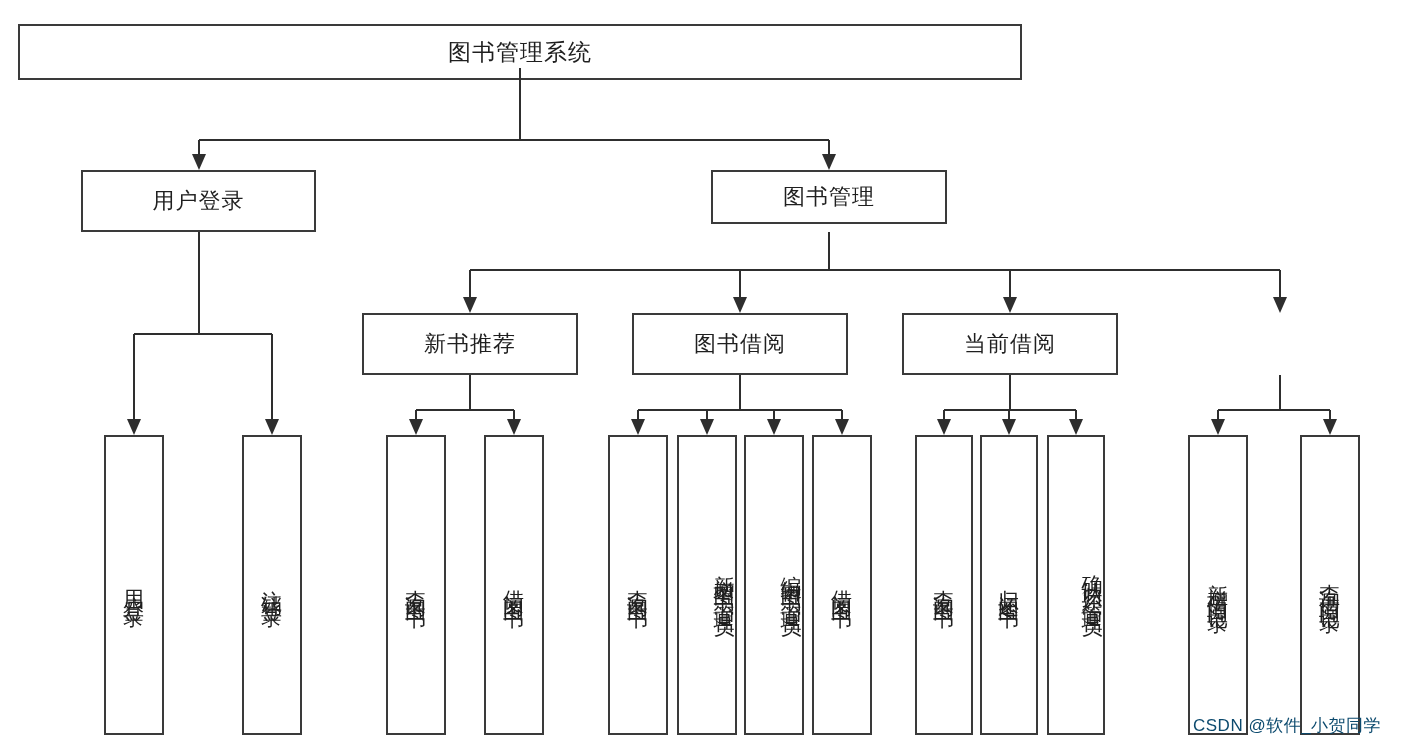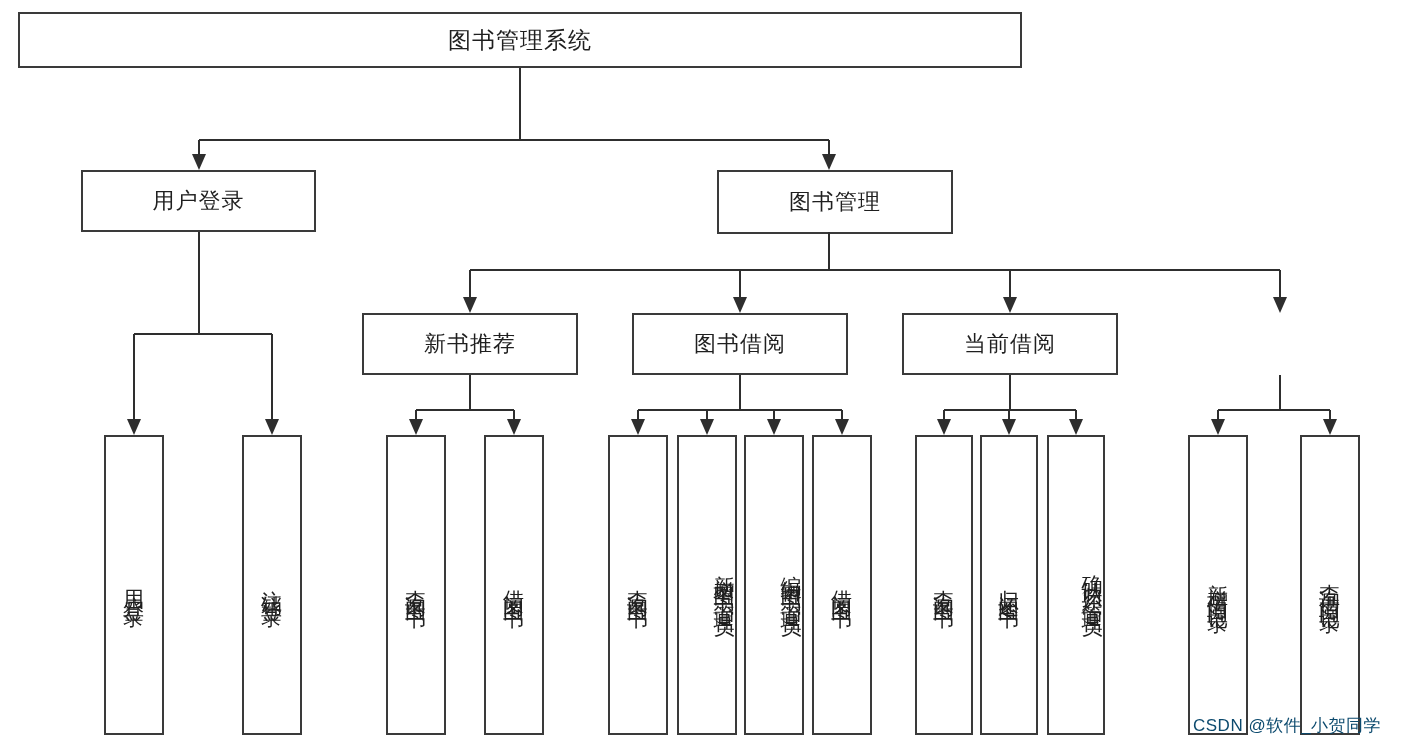--- a/index.html
+++ b/index.html
@@ -27,20 +27,21 @@
     justify-content: center;
     color: #1f1f1f;
   }
   .node.horiz {
     font-size: 22px;
     letter-spacing: 1px;
     white-space: nowrap;
   }
   .node.root {
     font-size: 23px;
+    margin-top: 12px;
   }
   .node.leaf {
     writing-mode: vertical-rl;
     text-orientation: upright;
     font-size: 21px;
     letter-spacing: 6px;
     line-height: 1;
     padding-top: 6px;
     padding-bottom: 6px;
     align-items: flex-start;
@@ -77,21 +78,21 @@
 
 <div id="canvas">
 
   <div class="node root horiz" style="left: 18px; top: 12px; width: 1004px; height: 56px;">
     <span>图书管理系统</span>
   </div>
 
   <div class="node horiz" style="left: 81px; top: 170px; width: 235px; height: 62px;">
     <span>用户登录</span>
   </div>
-  <div class="node horiz" style="left: 711px; top: 170px; width: 236px; height: 64px; margin-left: 6px;">
+  <div class="node horiz" style="left: 711px; top: 170px; width: 236px; height: 54px;">
     <span>图书管理</span>
   </div>
 
   <div class="node horiz" style="left: 632px; top: 313px; width: 216px; height: 62px;">
     <span>图书借阅</span>
   </div>
   <div class="node horiz" style="left: 362px; top: 313px; width: 216px; height: 62px;">
     <span>新书推荐</span>
   </div>
   <div class="node horiz" style="left: 902px; top: 313px; width: 216px; height: 62px;">

